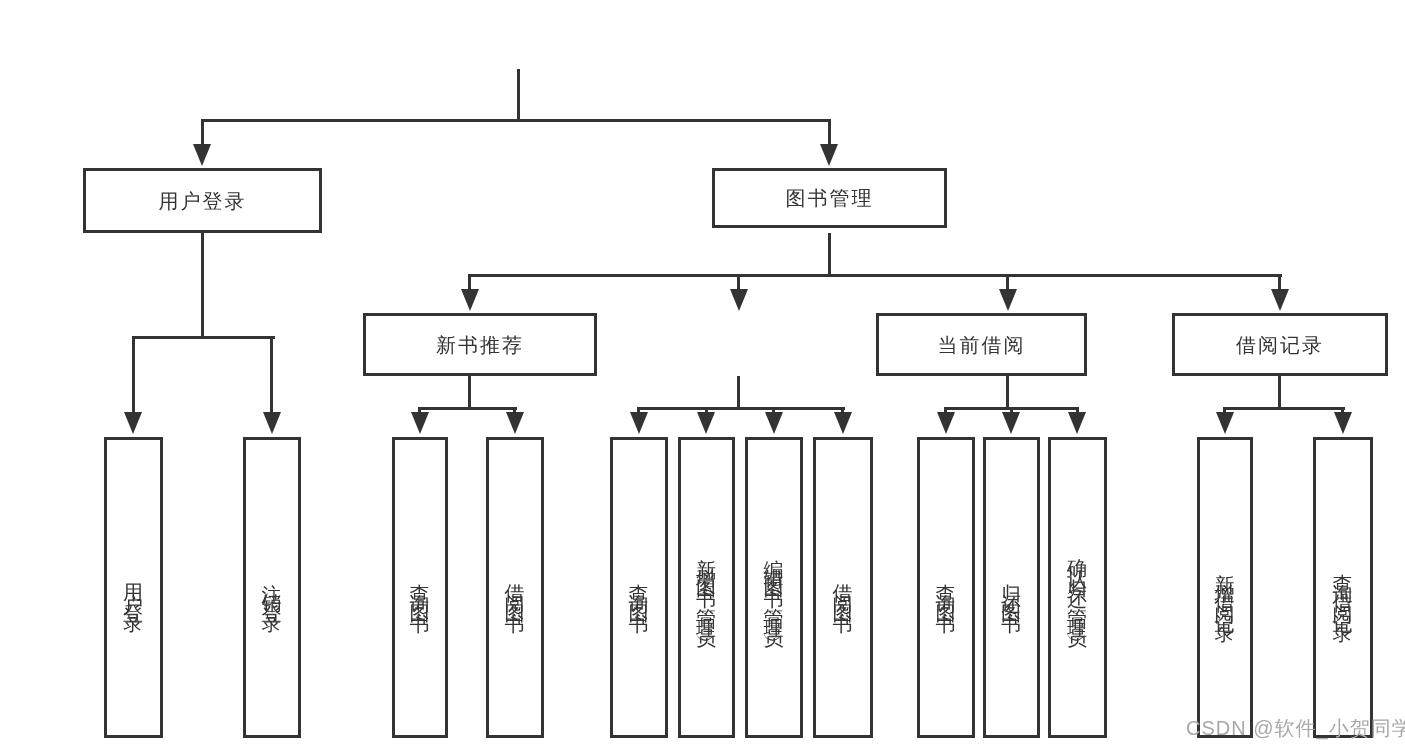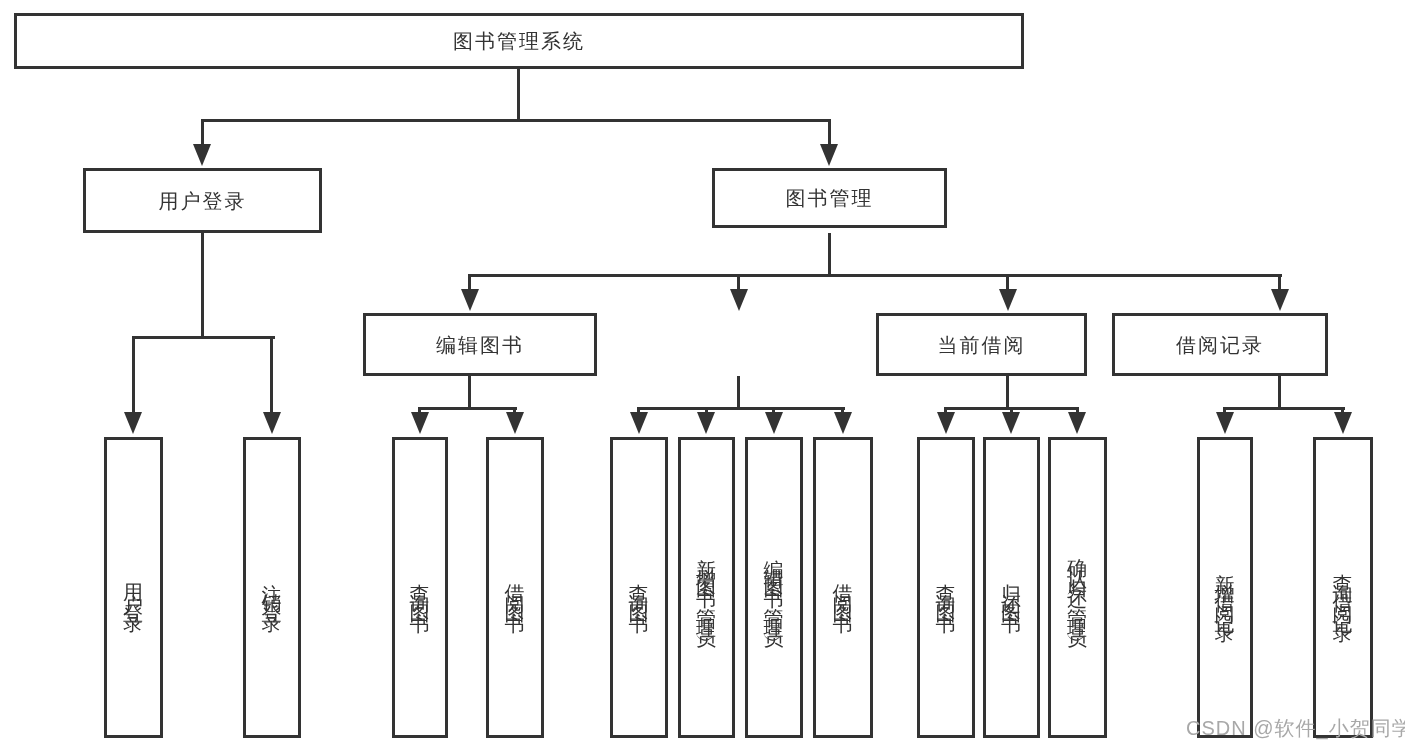--- a/index.html
+++ b/index.html
@@ -93,38 +93,35 @@
   <div class="arr" style="left:937px;top:412px"></div>
   <div class="ln" style="left:1010px;top:408px;width:3px;height:7px"></div>
   <div class="arr" style="left:1002px;top:412px"></div>
   <div class="ln" style="left:1076px;top:408px;width:3px;height:7px"></div>
   <div class="arr" style="left:1068px;top:412px"></div>
   <div class="ln" style="left:1223px;top:408px;width:3px;height:7px"></div>
   <div class="arr" style="left:1216px;top:412px"></div>
   <div class="ln" style="left:1341px;top:408px;width:3px;height:7px"></div>
   <div class="arr" style="left:1334px;top:412px"></div>
 
-  <div class="box" style="left:14px;top:13px;width:1010px;height:56px">
-    <span class="lbl">图书管理系统</span>
-  </div>
 
   <div class="box" style="left:83px;top:168px;width:239px;height:65px">
     <span class="lbl">用户登录</span>
   </div>
   <div class="box" style="left:712px;top:168px;width:235px;height:60px">
     <span class="lbl">图书管理</span>
   </div>
 
   <div class="box" style="left:363px;top:313px;width:234px;height:63px">
-    <span class="lbl">编辑图书</span>
+    <span class="lbl">新书推荐</span>
   </div>
   <div class="box" style="left:876px;top:313px;width:211px;height:63px">
     <span class="lbl">当前借阅</span>
   </div>
-  <div class="box" style="left:1112px;top:313px;width:216px;height:63px">
+  <div class="box" style="left:1172px;top:313px;width:216px;height:63px">
     <span class="lbl">借阅记录</span>
   </div>
 
   <div class="box v" style="left:104px;top:437px;width:59px;height:301px">
     <span class="lbl">用户登录</span>
   </div>
   <div class="box v" style="left:243px;top:437px;width:58px;height:301px">
     <span class="lbl">注销登录</span>
   </div>
 

